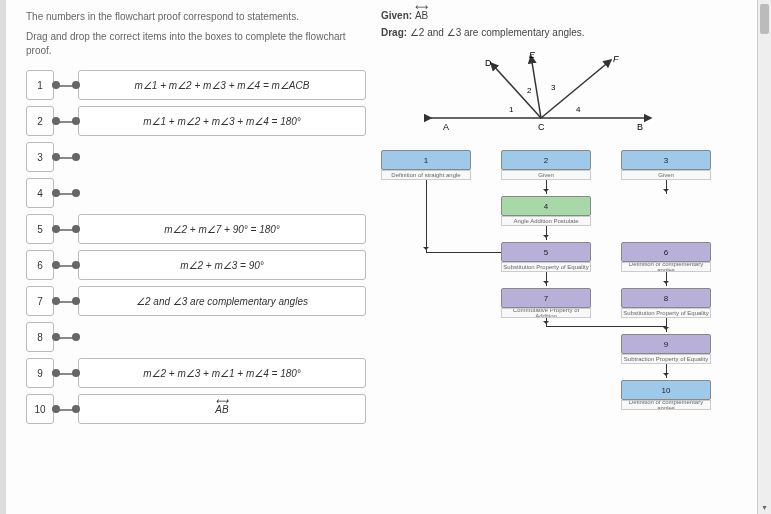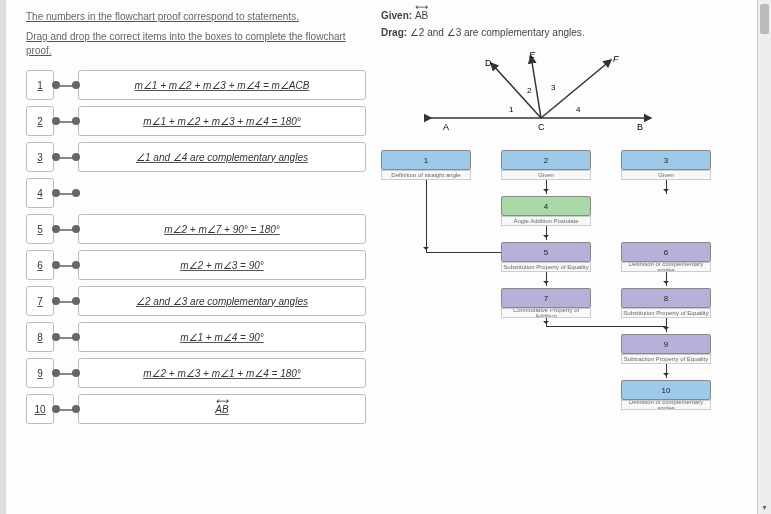--- a/index.html
+++ b/index.html
@@ -13,21 +13,21 @@
     color: #555;
     position: relative;
     border-left: 6px solid #ddd;
   }
   .container {
     display: flex;
     padding: 10px 10px 10px 20px;
     gap: 15px;
     height: 100%;
   }
-  .left-col { flex: 0 0 340px; text-decoration: underline; }
+  .left-col { flex: 0 0 340px; }
   .right-col { flex: 1; }
   .intro { margin-bottom: 6px; line-height: 1.4; color:#666;}
   .statements { margin-top: 12px; }
   .stmt-row {
     display: flex;
     align-items: stretch;
     margin-bottom: 6px;
     height: 30px;
   }
   .stmt-num {
@@ -183,21 +183,20 @@
             <span class="knob r"></span>
           </div>
         <div class="stmt-box">m∠1 + m∠2 + m∠3 + m∠4 = 180°</div>
       </div>
       <div class="stmt-row">
         <div class="stmt-num">3</div>
         <div class="connector">
             <span class="knob l"></span>
             <span class="knob r"></span>
           </div>
-        <div class="stmt-box">∠1 and ∠4 are complementary angles</div>
       </div>
       <div class="stmt-row">
         <div class="stmt-num">4</div>
         <div class="connector">
             <span class="knob l"></span>
             <span class="knob r"></span>
           </div>
       </div>
       <div class="stmt-row">
         <div class="stmt-num">5</div>
@@ -222,21 +221,20 @@
             <span class="knob r"></span>
           </div>
         <div class="stmt-box">∠2 and ∠3 are complementary angles</div>
       </div>
       <div class="stmt-row">
         <div class="stmt-num">8</div>
         <div class="connector">
             <span class="knob l"></span>
             <span class="knob r"></span>
           </div>
-        <div class="stmt-box">m∠1 + m∠4 = 90°</div>
       </div>
       <div class="stmt-row">
         <div class="stmt-num">9</div>
         <div class="connector">
             <span class="knob l"></span>
             <span class="knob r"></span>
           </div>
         <div class="stmt-box">m∠2 + m∠3 + m∠1 + m∠4 = 180°</div>
       </div>
       <div class="stmt-row">

